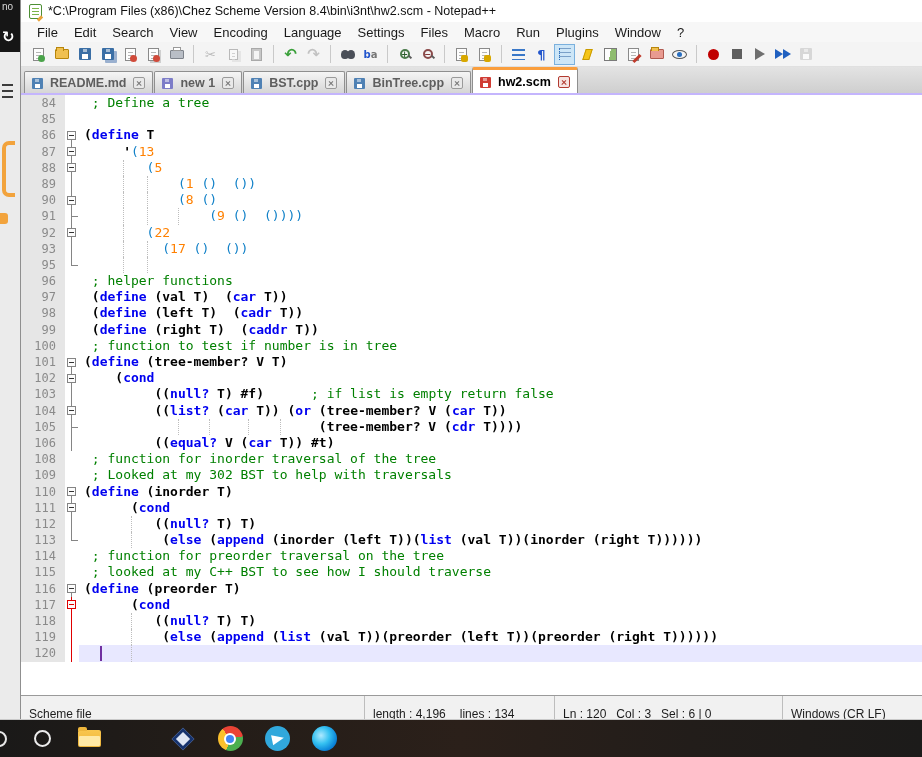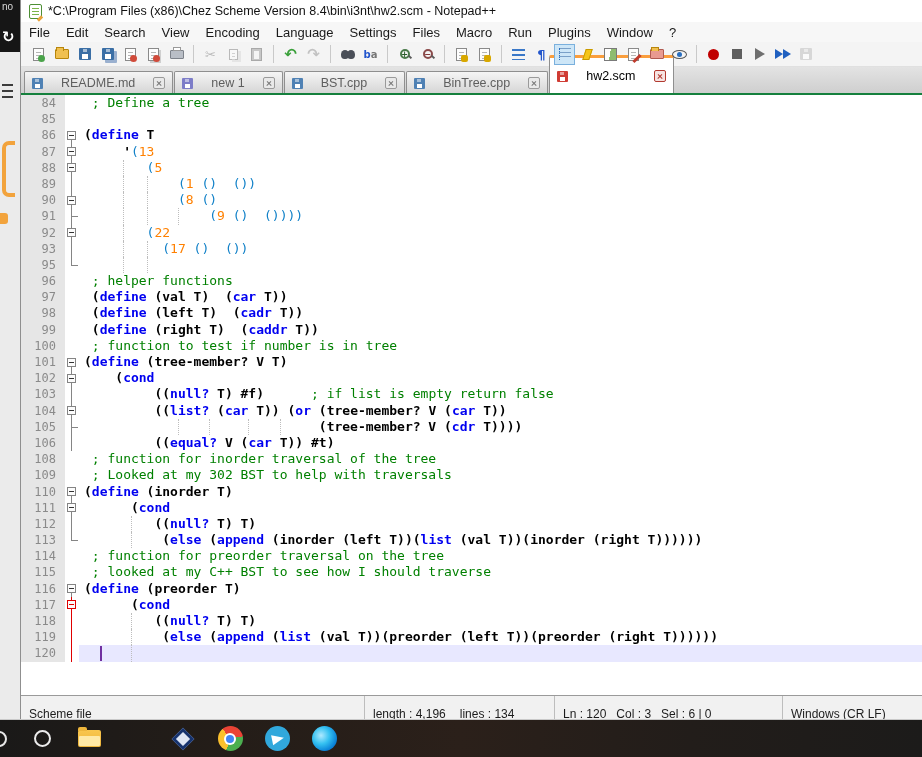--- a/index.html
+++ b/index.html
@@ -21,21 +21,21 @@
   
   .npp { position:absolute; left:20px; top:0; width:902px; height:719px; background:#fff;
          border-left:1px solid #8f8f8f; }
 
   .titlebar { height:22px; background:#ffffff; display:flex; align-items:center; padding-left:8px; gap:6px; }
   .npp-ico { width:13px; height:15px; background:#fff; border:1px solid #4e8f35; border-radius:2px; position:relative; flex:0 0 auto; }
   .npp-ico::before { content:""; position:absolute; left:2px; top:3px; right:2px; height:1px; background:#7cb54b; box-shadow:0 3px 0 #7cb54b, 0 6px 0 #7cb54b; }
   .npp-ico::after { content:""; position:absolute; right:-2px; bottom:-2px; width:6px; height:3px; background:#e8a33c; transform:rotate(-45deg); }
   .title-text { font-size:12.5px; color:#111; white-space:nowrap; }
 
-  .menubar { height:20px; background:#f7f7f7; display:flex; align-items:center; font-size:13px; color:#1a1a1a; padding-left:0; }
+  .menubar { height:20px; background:#f7f7f7; display:flex; align-items:center; font-size:13px; color:#1a1a1a; padding-left:8px; }
   .menu-item { padding:2px 8px; cursor:default; }
 
   .toolbar { height:25px; background:#f4f4f4; display:flex; align-items:center; padding-left:6px; border-bottom:1px solid #e0e0e0; }
   .tb-group { display:flex; align-items:center; }
   .tb-sep { width:1px; height:18px; background:#c9c9c9; margin:0 5px; }
   .tb { width:21px; height:21px; margin:0 1px; display:flex; align-items:center; justify-content:center; position:relative;
         background:transparent; border:1px solid transparent; font-family:"DejaVu Sans",sans-serif; }
   .tb.pressed { background:#cde6f7; border-color:#7ab0dd; }
   .tb.disabled { opacity:.55; filter:grayscale(1); }
   
@@ -57,37 +57,37 @@
   .eye { width:15px; height:9px; border:1.5px solid #555; border-radius:50%; position:relative; }
   .eye::before { content:""; position:absolute; left:4px; top:1px; width:5px; height:5px; border-radius:50%; background:#2a6fbf; }
   .bolt { width:7px; height:11px; background:#f5c518; transform:skewX(-18deg); border:1px solid #c89a00; }
   .mapic { width:13px; height:13px; border:1px solid #7a7a7a; background:linear-gradient(100deg,#fdfdfd 45%,#8fbc6f 45%); }
   .pencil-page { position:relative; }
   .pencil-page::after { content:""; position:absolute; width:10px; height:3px; background:#c03a2b; right:-4px; bottom:0px; transform:rotate(-45deg); }
   .wrapic { width:13px; height:11px; background:repeating-linear-gradient(#3a78c8 0 2px, transparent 2px 5px); position:relative; }
 
   
   .tabbar { height:27px; background:linear-gradient(#e3e3e3,#cecece); display:flex; align-items:flex-end; padding-left:3px; }
-  .tab { height:23px; margin-right:1px; display:flex; align-items:center; gap:18px; padding:0 7px;
+  .tab { height:23px; margin-right:1px; display:flex; align-items:center; gap:7px; padding:0 7px;
          border:1px solid #8f8f8f; border-bottom:none; border-radius:2px 2px 0 0;
-         background:linear-gradient(#f5f5f5,#d4d4d4); font-size:12.5px; color:#5e5e5e; }
-  .tab.active { height:39px; background:#fff; color:#000; border-top:3px solid #fa9e3d; padding-top:0; }
+         background:linear-gradient(#f5f5f5,#d4d4d4); font-size:12.5px; color:#5e5e5e;font-weight:bold; }
+  .tab.active { height:27px; background:#fff; color:#000; border-top:3px solid #fa9e3d; padding-top:0; }
   .tab-floppy { width:11px; height:11px; border-radius:1px; position:relative; flex:0 0 auto; }
   .tab-floppy::before { content:""; position:absolute; left:3px; bottom:1px; width:5px; height:4px; background:#fff; }
   .tab-floppy::after { content:""; position:absolute; left:3px; top:1px; width:4px; height:3px; background:rgba(255,255,255,.5); }
   .fl-blue { background:#4f81b4; } .fl-purple { background:#7d7dc8; } .fl-red { background:#d03c34; }
   .tab-close { width:12px; height:12px; border:1px solid #9a9a9a; border-radius:2px; position:relative; background:#e9e9e9; flex:0 0 auto; }
   .tab-close::before,.tab-close::after { content:""; position:absolute; left:2px; top:4.5px; width:6px; height:1.4px; background:#787878; }
   .tab-close::before{ transform:rotate(45deg);} .tab-close::after{ transform:rotate(-45deg);}
   .tab.active .tab-close { border-color:#b23a30; background:#f6e3e1; }
   .tab.active .tab-close::before,.tab.active .tab-close::after { background:#b23a30; }
 
   
   .editor { position:absolute; left:0; top:93px; width:902px; height:602px; background:#fff;
-            border-top:2px solid #15803d; overflow:hidden; }
+            border-top:2px solid #c4b5fd; overflow:hidden; }
   .ln { display:flex; height:16.2px; line-height:16.2px; font-family:"DejaVu Sans Mono",monospace; font-size:13px; }
   .num { width:44px; background:#e6e6e6; color:#8a8a8a; text-align:right; padding-right:9px; font-size:12px; flex:0 0 auto; }
   .fold { width:14px; position:relative; background:#fff; flex:0 0 auto; }
   .code { flex:1; position:relative; white-space:pre; padding-left:5px; font-weight:bold; color:#000; }
   .code.cur { background:var(--curline); }
   .tk-c { color:var(--c-comment); font-weight:normal; }
   .tk-k { color:var(--c-keyword); font-weight:bold; }
   .tk-n { color:var(--c-number); font-weight:normal; }
   .tk-p { color:var(--c-paren); font-weight:normal; }
   .tk-d { color:var(--c-default); font-weight:bold; }

